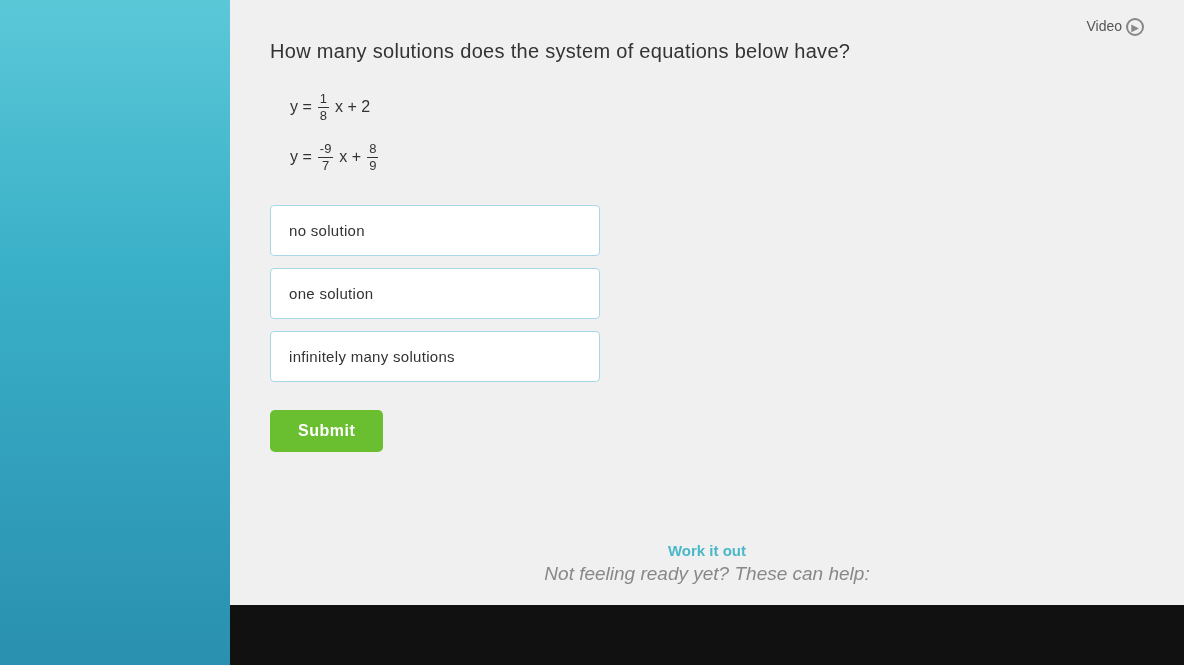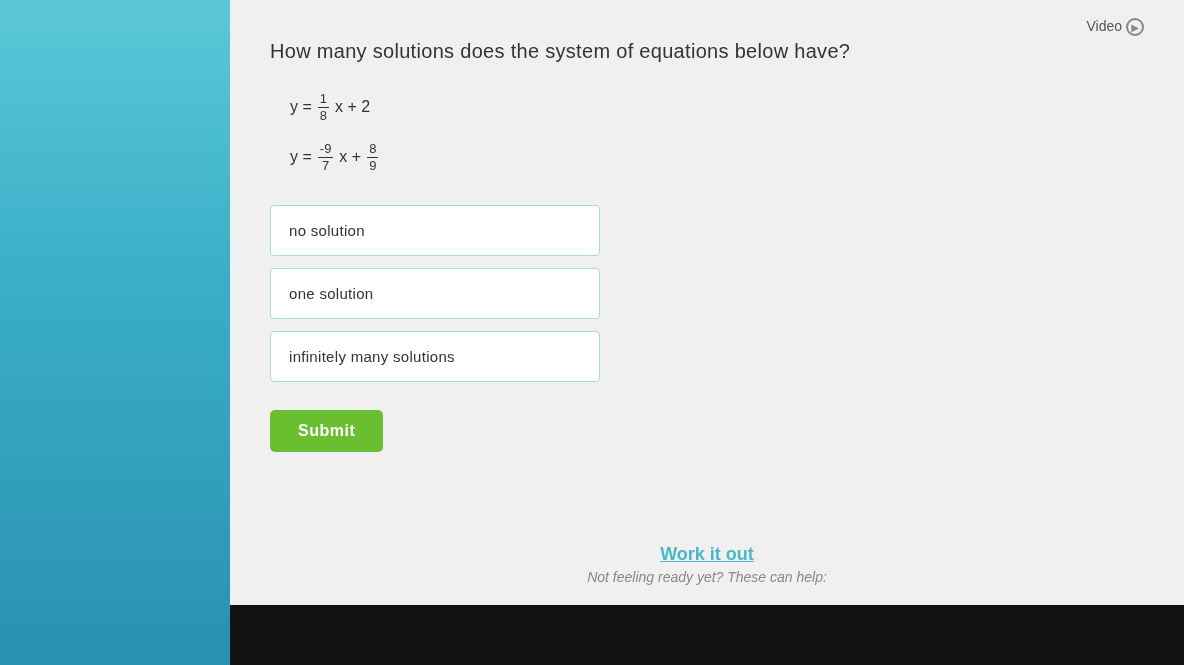--- a/index.html
+++ b/index.html
@@ -129,29 +129,28 @@
     .work-it-out {
       position: absolute;
       bottom: 80px;
       left: 50%;
       transform: translateX(-50%);
       text-align: center;
     }
 
     .work-it-out-title {
       color: #4ab8c8;
-      font-size: 18px;
+      font-size: 15px;
       font-weight: bold;
       margin-bottom: 4px;
-      text-decoration: underline;
     }
 
     .work-it-out-sub {
       color: #888;
-      font-size: 14px;
+      font-size: 19px;
       font-style: italic;
     }
 
     .bottom-black {
       position: absolute;
       bottom: 0;
       left: 0;
       right: 0;
       height: 60px;
       background: #111;

